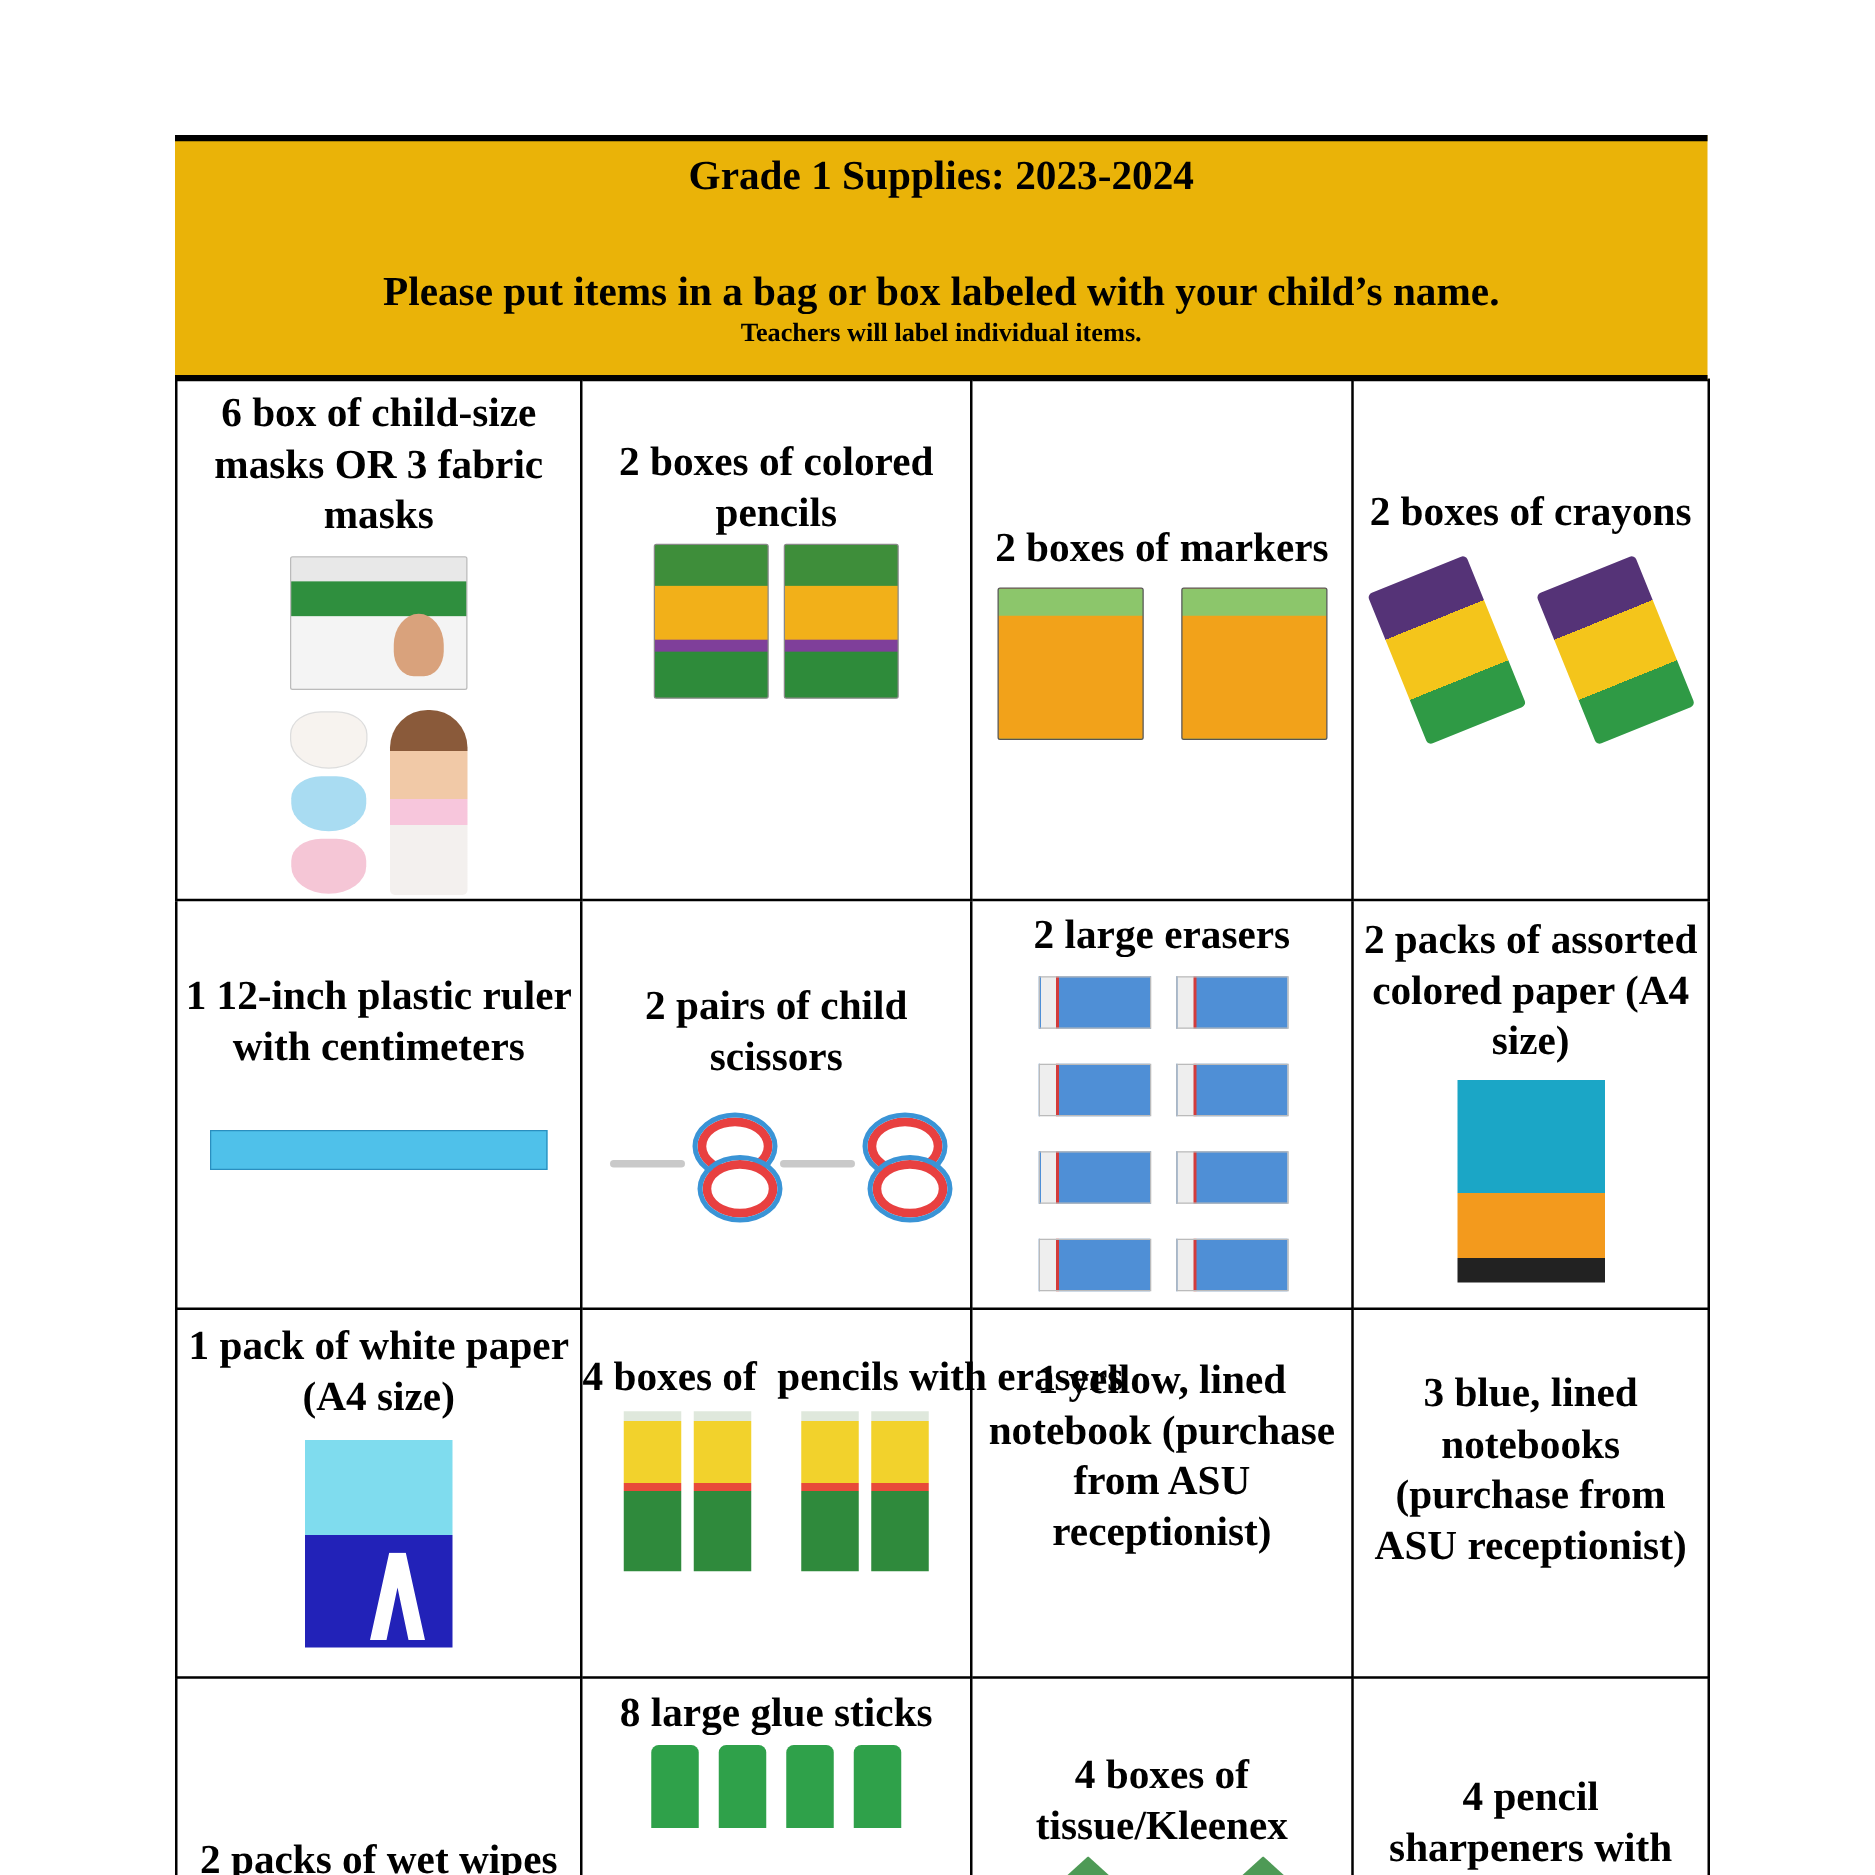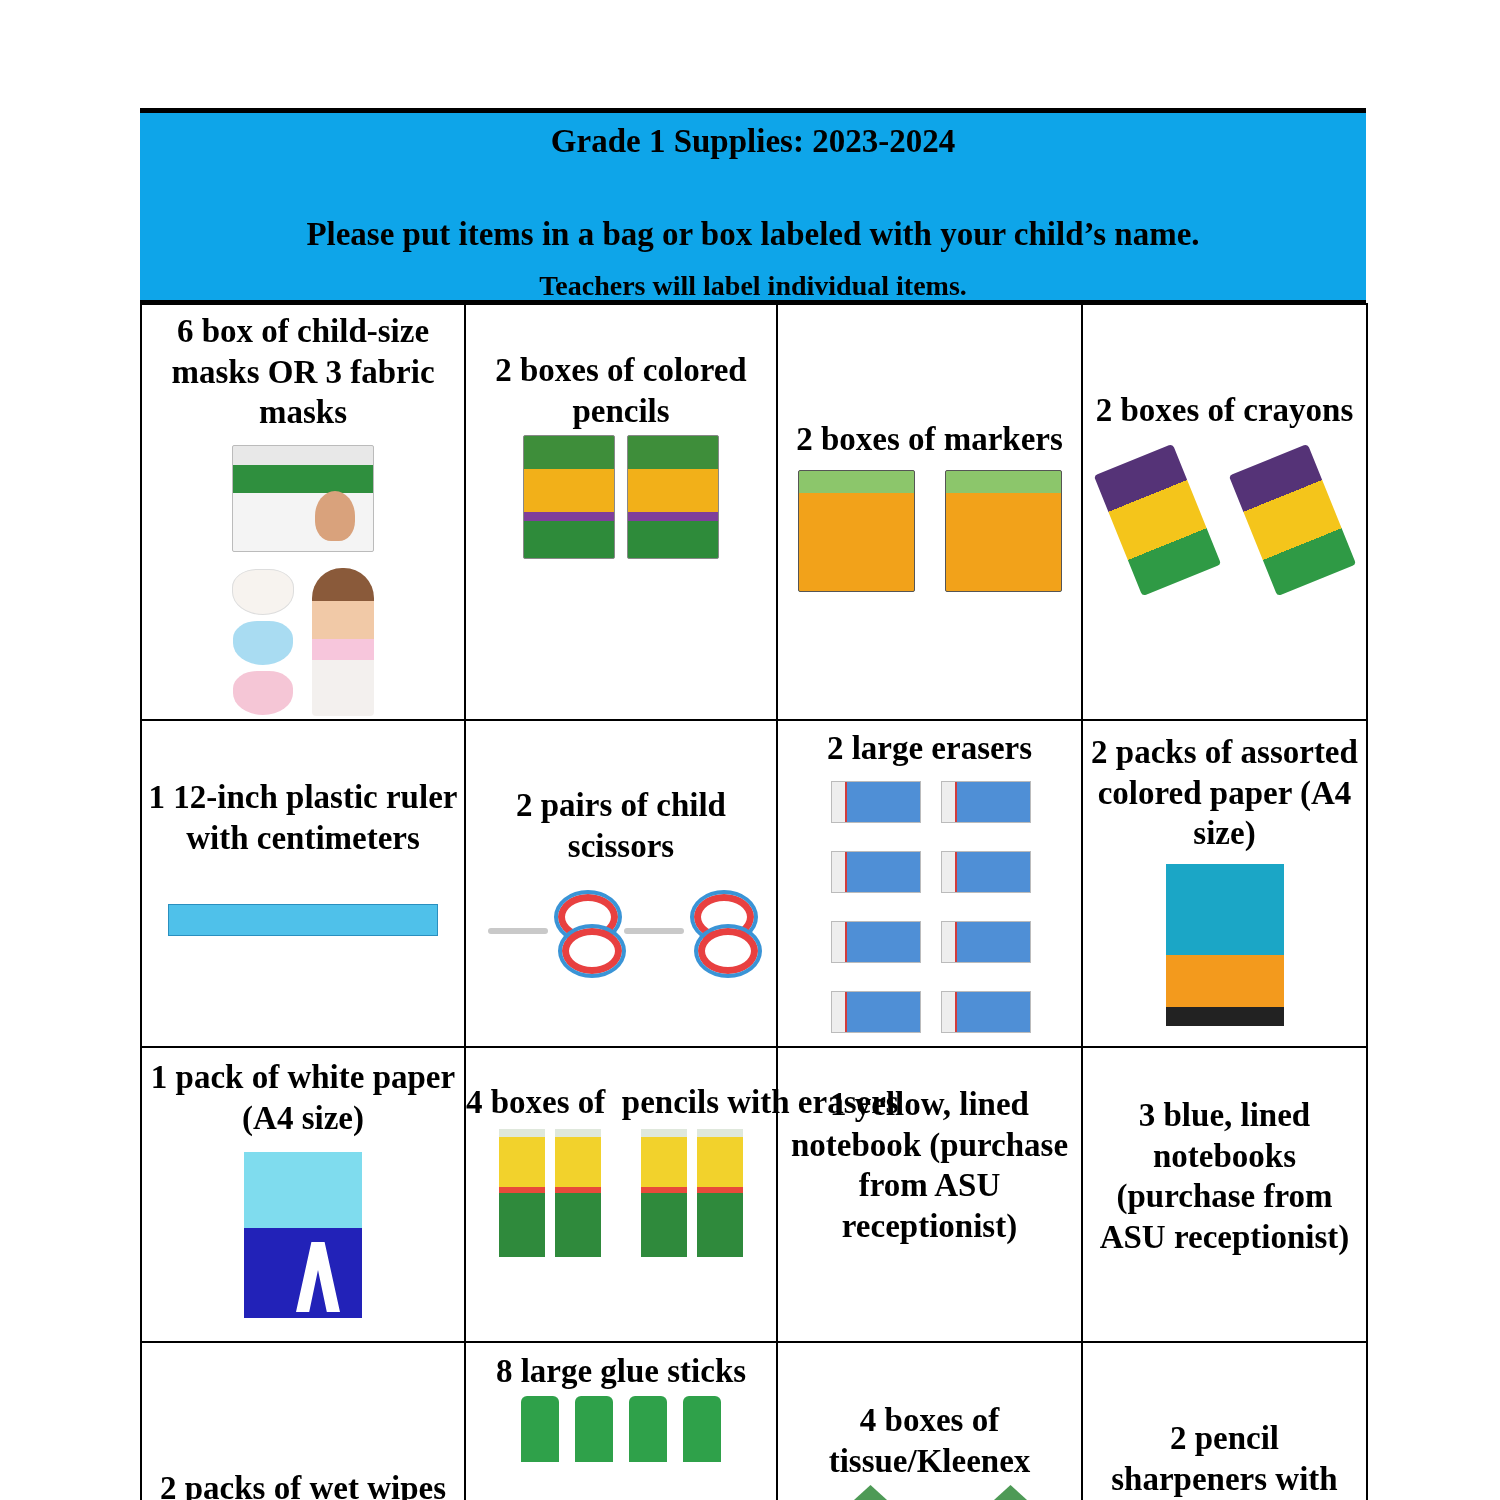--- a/index.html
+++ b/index.html
@@ -1,23 +1,23 @@
 <!DOCTYPE html>
 <html><head>
 <meta charset="utf-8">
 <style>
   html, body { margin: 0; padding: 0; background: #ffffff; }
   body { width: 1500px; height: 1500px; overflow: hidden; position: relative;
          font-family: "Liberation Serif", "DejaVu Serif", serif; color: #000; }
   .page { position: absolute; left: 140px; top: 108px; width: 1226px; }
-  .header { background: #0ea5e9; border-top: 5px solid #000; border-bottom: 4px solid #000;
+  .header { background: #eab308; border-top: 5px solid #000; border-bottom: 4px solid #000;
             text-align: center; font-weight: bold; height: 196px; box-sizing: border-box; position: relative; }
   .header .title { position: absolute; left: 0; right: 0; top: 10px; font-size: 33px; }
   .header .note { position: absolute; left: 0; right: 0; top: 103px; font-size: 33px; }
-  .header .sub { position: absolute; left: 0; right: 0; top: 157px; font-size: 28px; }
+  .header .sub { position: absolute; left: 0; right: 0; top: 141px; font-size: 21px; }
   table.grid { border-collapse: collapse; width: 1226px; table-layout: fixed; margin-top: -1px; }
   table.grid td { border: 2px solid #000; vertical-align: top; text-align: center; padding: 0; position: relative; }
   .label { font-weight: bold; font-size: 33px; line-height: 40.5px; display: block; }
   .imgs { display: flex; justify-content: center; align-items: center; gap: 14px; margin-top: 6px; }
   .col { display: flex; flex-direction: column; gap: 10px; align-items: center; }
   
   .box { border-radius: 2px; position: relative; overflow: hidden; }
   .mask-box { width: 140px; height: 105px; background: linear-gradient(#e8e8e8 0 18%, #2f8f3e 18% 45%, #f4f4f4 45% 100%); border: 1px solid #bbb; }
   .mask-box::after { content: ""; position: absolute; right: 18px; top: 45px; width: 40px; height: 50px; border-radius: 50% 50% 40% 40%; background: #d9a27c; }
   .fabric { width: 60px; height: 44px; border-radius: 40% 40% 50% 50%; }
@@ -178,18 +178,18 @@
         </div>
       </td>
       <td>
         <span class="label" style="margin-top:57px">4 boxes of tissue/Kleenex</span>
         <div class="imgs" style="gap:30px;margin-top:4px">
           <div class="tissue"></div>
           <div class="tissue"></div>
         </div>
       </td>
       <td>
-        <span class="label" style="margin-top:75px;padding:0 10px">2 pencil sharpeners with</span>
+        <span class="label" style="margin-top:75px;padding:0 10px">4 pencil sharpeners with</span>
       </td>
     </tr>
   </tbody>
     </table>
 </div>
 
 </body></html>

